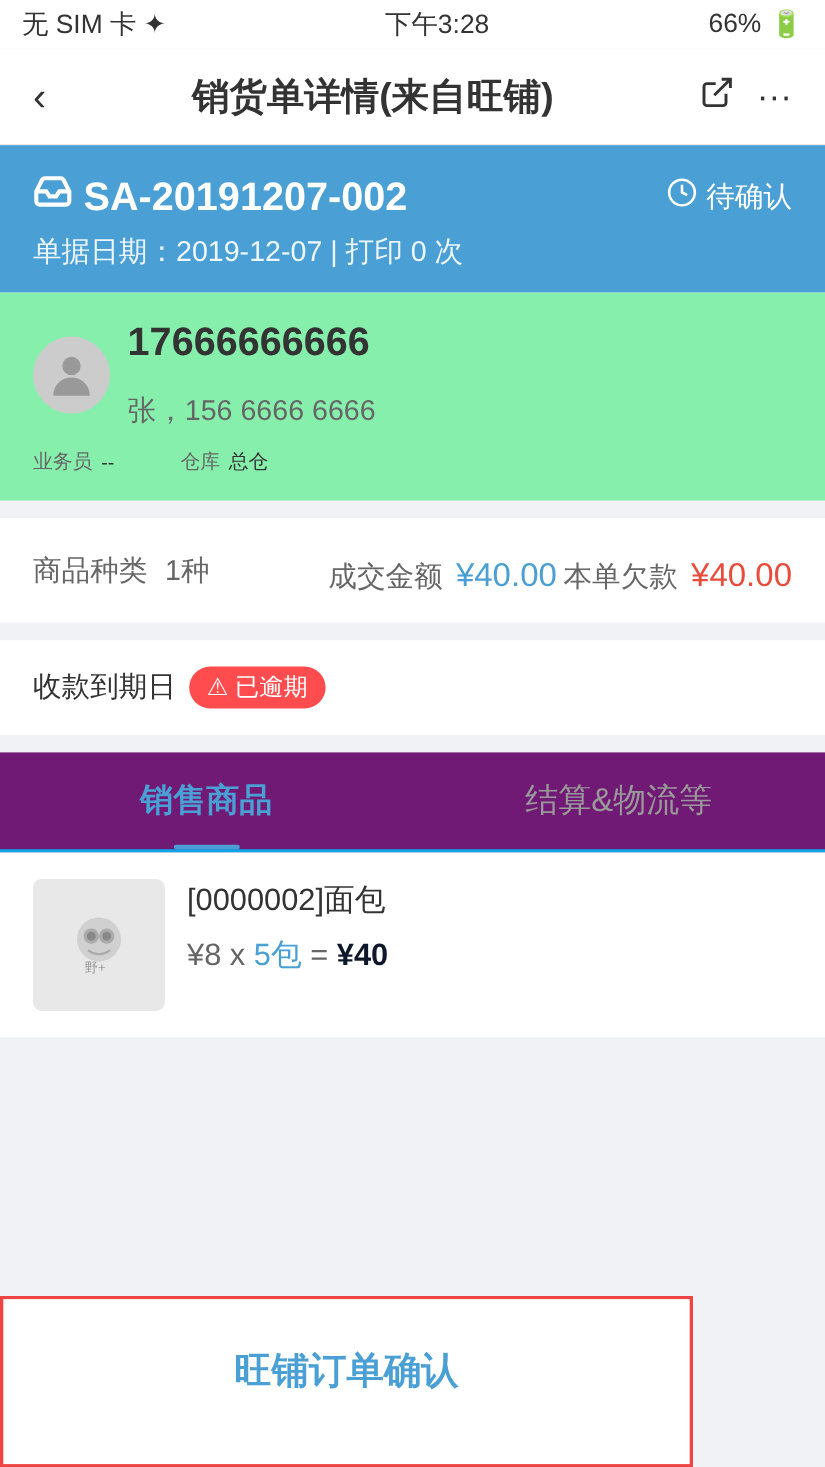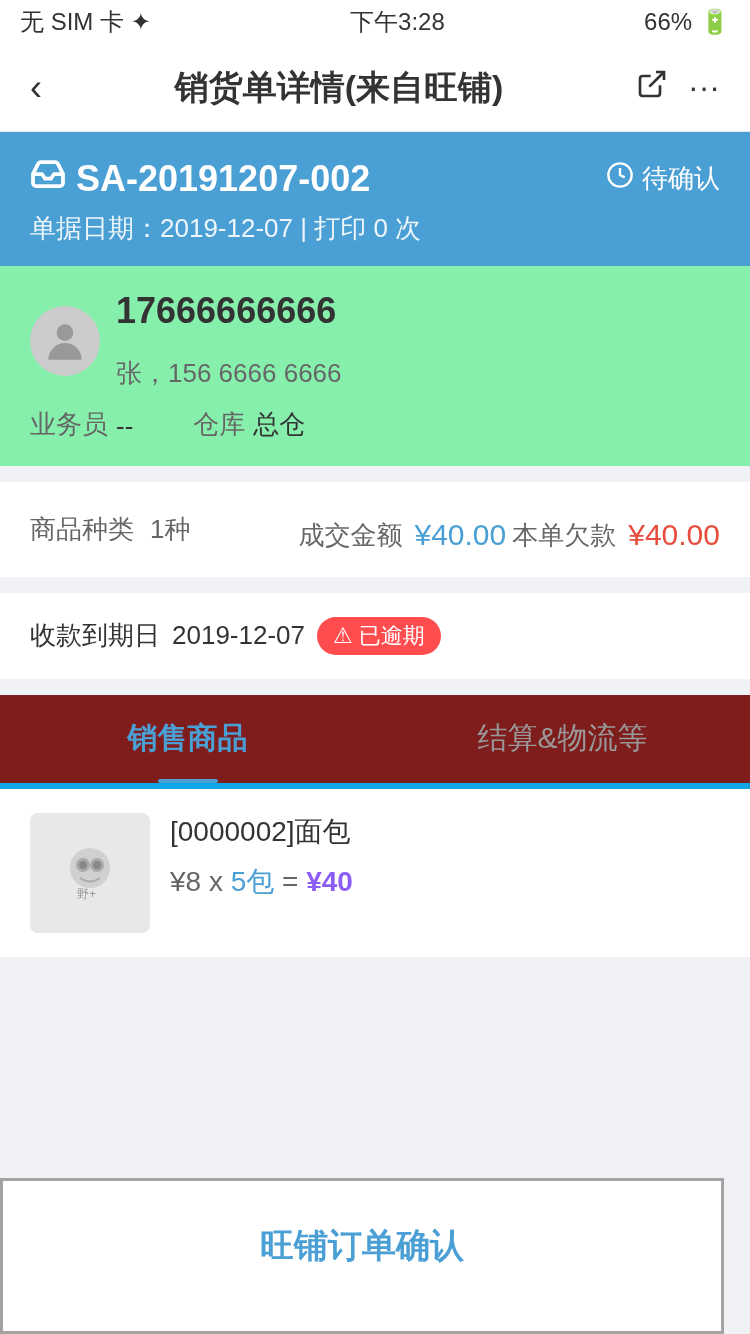--- a/index.html
+++ b/index.html
@@ -119,21 +119,21 @@
     }
     .customer-name {
       font-size: 26px;
       color: #666;
       margin-top: 24px;
     }
     .customer-info-row {
       display: flex;
       align-items: flex-end;
       margin-top: 16px;
-      font-size: 26px;
+      font-size: 18px;
       color: #666;
     }
     .customer-info-row .label {
       color: #666;
       margin-right: 8px;
     }
     .customer-info-row .value {
       color: #333;
       margin-right: 60px;
     }
@@ -194,23 +194,23 @@
       border-radius: 20px;
       padding: 4px 16px;
       font-size: 22px;
       display: flex;
       align-items: center;
       gap: 6px;
     }
 
     
     .tabs {
-      background: #7f1d1d;
-      display: flex;
-      border-bottom: 6px solid #0ea5e9;
+      background: #701a75;
+      display: flex;
+      border-bottom: 3px solid #0ea5e9;
     }
     .tab {
       flex: 1;
       height: 88px;
       display: flex;
       align-items: center;
       justify-content: center;
       font-size: 30px;
       color: #999;
       cursor: pointer;
@@ -258,38 +258,38 @@
       font-size: 28px;
       color: #333;
       font-weight: 500;
       margin-bottom: 12px;
     }
     .product-price {
       font-size: 28px;
       color: #666;
     }
     .product-price .qty { color: #4a9fd4; }
-    .product-price .total { color: #8b5cf6; font-weight: 600; }
+    .product-price .total { color: #0f172a; font-weight: 600; }
 
     
     .bottom-area {
       background: #f0f2f5;
       flex: 1;
       min-height: 200px;
     }
 
     
     .confirm-btn-wrap {
       position: fixed;
       bottom: 0;
       left: 0;
-      width: 724px;
+      width: 630px;
       background: #fff;
       padding: 20px 30px 40px;
-      border: 3px solid #a3a3a3;
+      border: 3px solid #ef4444;
     }
     .confirm-btn {
       width: 100%;
       height: 90px;
       background: #fff;
       color: #4a9fd4;
       font-size: 34px;
       font-weight: 600;
       border: none;
       border-radius: 8px;
@@ -387,21 +387,20 @@
     </div>
     <div class="amount-row">
       <span class="amount-label">本单欠款</span>
       <span class="amount-value red">¥40.00</span>
     </div>
   </div>
 </div>
 
 <div class="due-section">
   <span>收款到期日</span>
-  <span>2019-12-07</span>
   <div class="overdue-badge">
     <span>⚠</span>
     <span>已逾期</span>
   </div>
 </div>
 
 <div class="tabs">
   <div class="tab active">
     <span>销售商品</span>
   </div>

